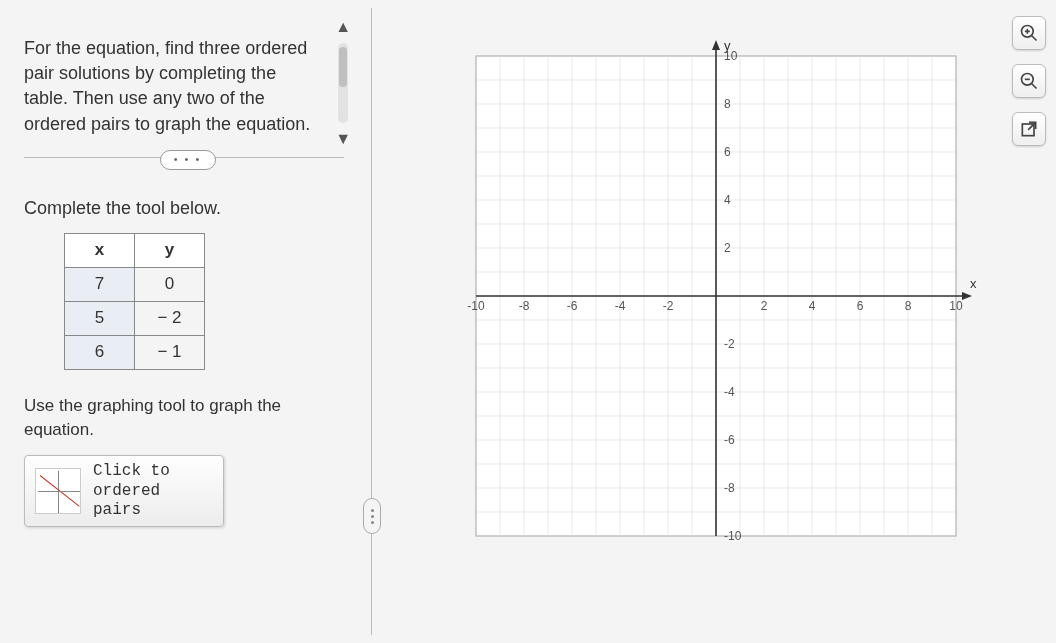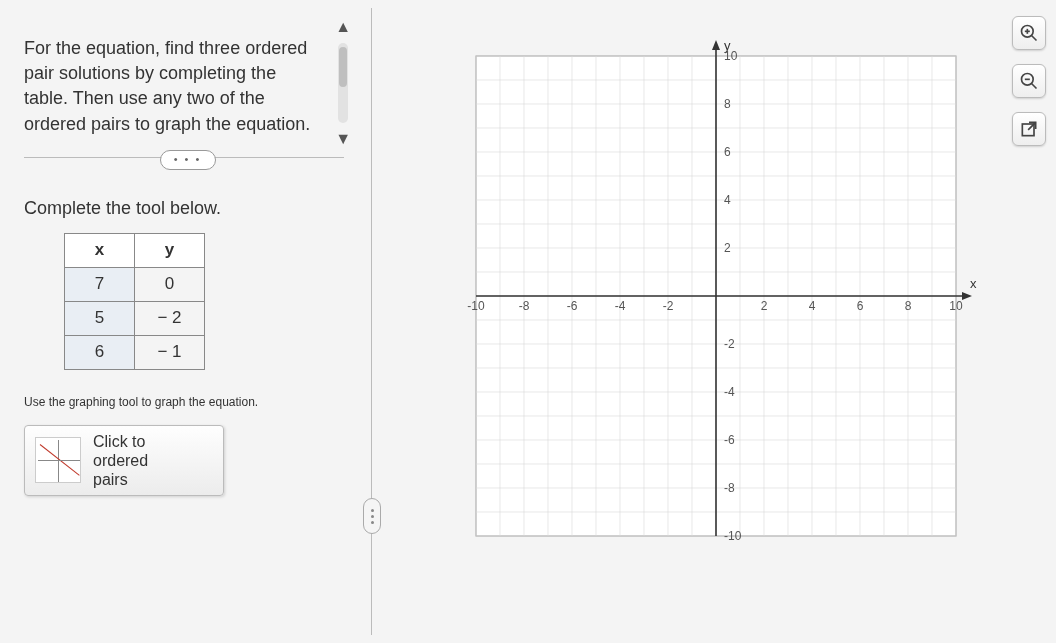--- a/index.html
+++ b/index.html
@@ -88,37 +88,38 @@
     font-size: 17px;
   }
   table.data-table th {
     font-weight: bold;
     background:#fff;
   }
   table.data-table td.x-cell {
     background: #e9eef4;
   }
   .graph-instr {
-    font-size: 12px;
+    font-size: 17px;
     margin-top: 24px;
     max-width: 340px;
     line-height:1.4;
   }
   .enlarge-btn {
     display:flex;
     align-items:center;
     gap:12px;
     width: 200px;
     margin-top: 14px;
     padding: 6px 10px;
     border:1px solid #bbb;
     border-radius:4px;
     background: linear-gradient(#fefefe,#ececec);
     box-shadow: 1px 1px 3px rgba(0,0,0,0.15);
     cursor:pointer;
+    font-family:Liberation Mono, monospace;
   }
   .enlarge-btn .thumb-graph {
     width:46px; height:46px;
     border:1px solid #ccc;
     background:#fff;
     position:relative;
     flex:0 0 auto;
   }
   .enlarge-btn .thumb-graph::before,
   .enlarge-btn .thumb-graph::after {

